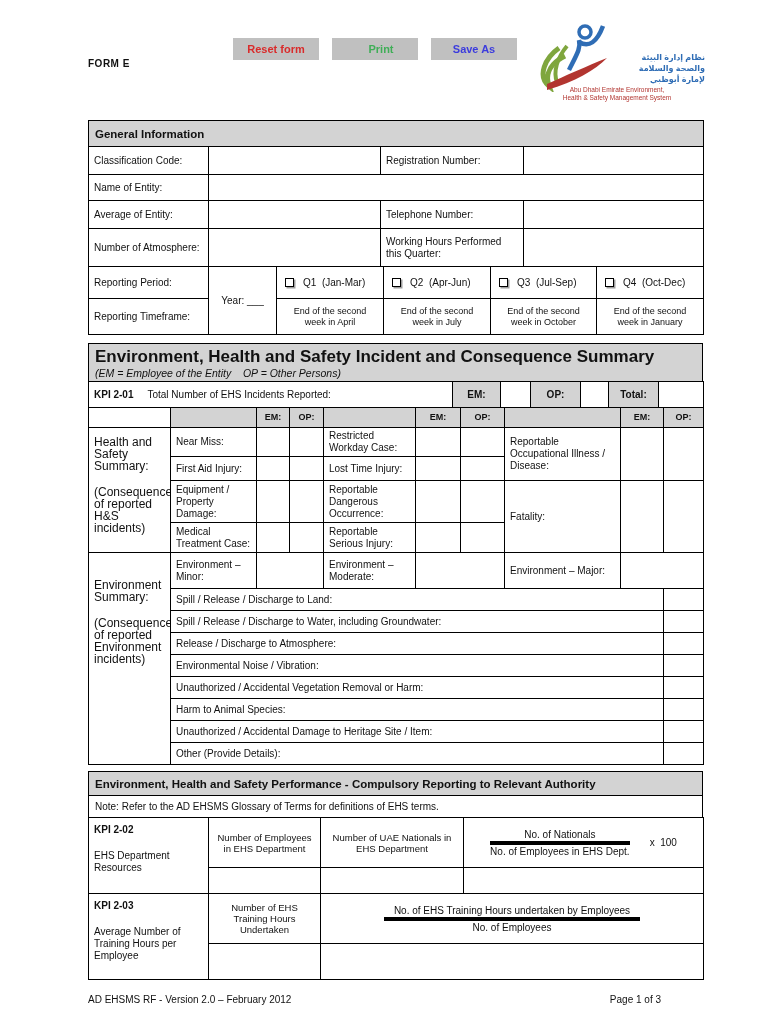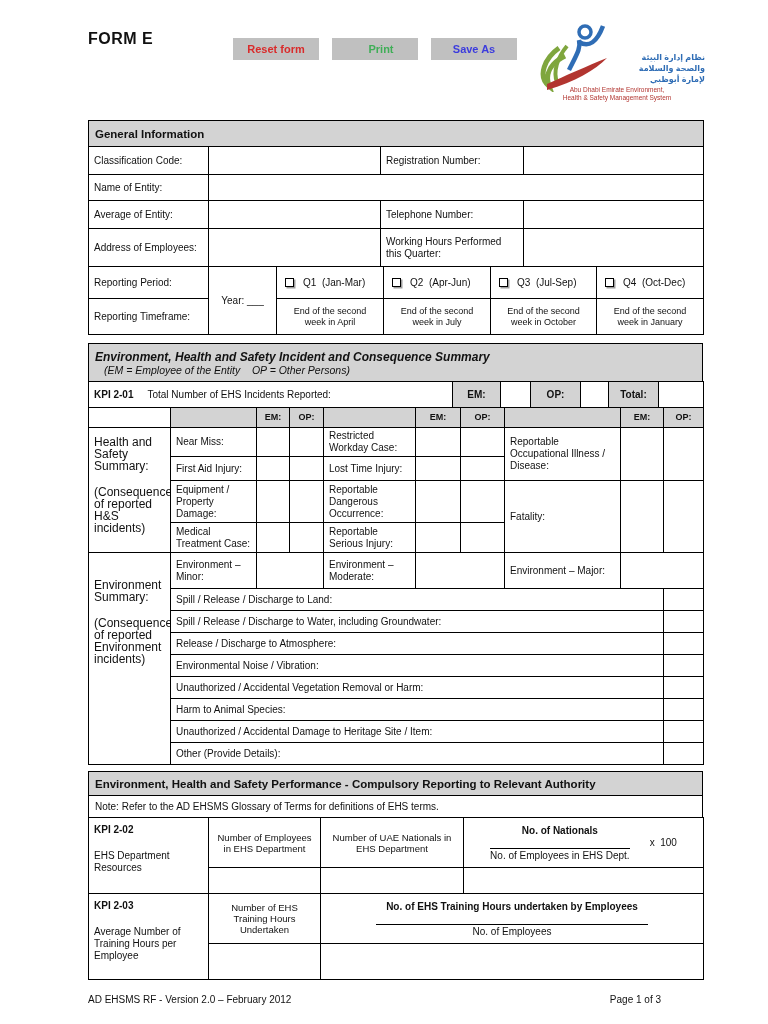--- a/index.html
+++ b/index.html
@@ -6,21 +6,21 @@
   html, body { background: #ffffff; }
   body {
     width: 768px; height: 1024px;
     font-family: "Liberation Sans", "DejaVu Sans", sans-serif;
     color: #111; overflow: hidden;
   }
   .page { position: relative; width: 768px; height: 1024px; padding: 20px 65px 0 88px; background: #fff; }
 
   
   .topbar { position: relative; height: 100px; }
-  .form-id { position: absolute; left: 0; top: 10px; font-size: 16px; font-weight: bold; letter-spacing: .5px; }
+  .form-id { position: absolute; left: 0; top: 38px; font-size: 10px; font-weight: bold; letter-spacing: .5px; }
   .doc-title { position: absolute; left: 0; bottom: 8px; font-size: 11px; font-weight: bold; }
   .buttons { position: absolute; left: 145px; top: 18px; display: flex; gap: 13px; }
   .btn {
     width: 86px; height: 22px; background: #c0c0c0; border: none;
     font-family: inherit; font-size: 11px; font-weight: bold; cursor: pointer; line-height: 22px; text-align: center;
   }
   .btn-reset { color: #d92b2b; }
   .btn-print { color: #3fae57; padding-left: 12px; }
   .btn-save  { color: #3c3cdd; }
 
@@ -36,40 +36,40 @@
   
   table { border-collapse: collapse; table-layout: fixed; width: 615px; }
   table + table { margin-top: -1px; }
   td { border: 1px solid #000; font-size: 10px; padding: 2px 5px; vertical-align: middle; overflow: hidden; }
   .sect-bar td { background: #d3d3d3; font-weight: bold; font-size: 11.5px; padding-left: 6px; }
   .gray { background: #d3d3d3; }
   .bold { font-weight: bold; }
   .center { text-align: center; }
   .small { font-size: 9px; line-height: 11px; }
   .colhead { font-size: 9.5px; line-height: 11px; text-align: center; }
-  .legend { font-style: italic; font-weight: normal; font-size: 10.5px; white-space: pre; margin-left: 9px; }
-  .bartitle { font-size: 12px; font-style: italic; }
+  .legend { font-style: italic; font-weight: normal; font-size: 10.5px; white-space: pre; }
+  .bartitle { font-size: 17px; }
   .note-row td { font-weight: normal; font-size: 10px; background: #fff; padding-left: 6px; margin-top: 16px; }
   .cat { vertical-align: top; padding-top: 8px; font-size: 12px; line-height: 12px; }
   .cat .cat-note { margin-top: 14px; }
   .cat-env { padding-top: 26px; }
   .lbl { line-height: 12px; }
   .kpq { padding-left: 8px; }
   .cb {
     display: inline-block; width: 9px; height: 9px; border: 1.2px solid #000; background: #fff;
     box-shadow: 1.5px 1.5px 0 rgba(0,0,0,.38); margin-right: 9px; vertical-align: -1px;
   }
   .yearcell { text-align: center; font-size: 10px; }
   .kpi-id { font-weight: bold; margin-right: 14px; }
   .kpi-cell { vertical-align: top; padding-top: 6px; line-height: 12px; }
   .kpi-cell .kpi-name { margin-top: 14px; font-weight: normal; }
   .formula { text-align: center; }
   .formula-flex { display: flex; justify-content: center; align-items: center; gap: 20px; }
   .frac { display: inline-block; text-align: center; font-size: 10px; }
-  .frac .num { border-bottom: 1px solid #000000; padding: 0 10px 12px; font-weight: bold; }
+  .frac .num { border-bottom: 4px solid #000000; padding: 0 10px 1px; }
   .frac .den { padding-top: 1px; }
 
   .h20 { height: 20px; } .h22 { height: 22px; padding-left: 40px; } .h24 { height: 24px; } .h26 { height: 26px; }
   .h28 { height: 28px; } .h30 { height: 30px; } .h32 { height: 32px; }
   .h36 { height: 36px; } .h38 { height: 38px; } .h42 { height: 42px; } .h50 { height: 50px; }
 
   .gap8  { height: 8px; }
   .gap6  { height: 6px; }
 
   
@@ -130,21 +130,21 @@
       <td>Name of Entity:</td>
       <td colspan="3"></td>
     </tr>
     <tr class="h28">
       <td>Average of Entity:</td>
       <td></td>
       <td>Telephone Number:</td>
       <td></td>
     </tr>
     <tr class="h38">
-      <td>Address of Employees:</td>
+      <td>Number of Atmosphere:</td>
       <td></td>
       <td class="lbl">Working Hours Performed this Quarter:</td>
       <td></td>
     </tr>
   </tbody>
     </table>
   <table>
     <colgroup>
         <col style="width:120px">
         <col style="width:68px">

